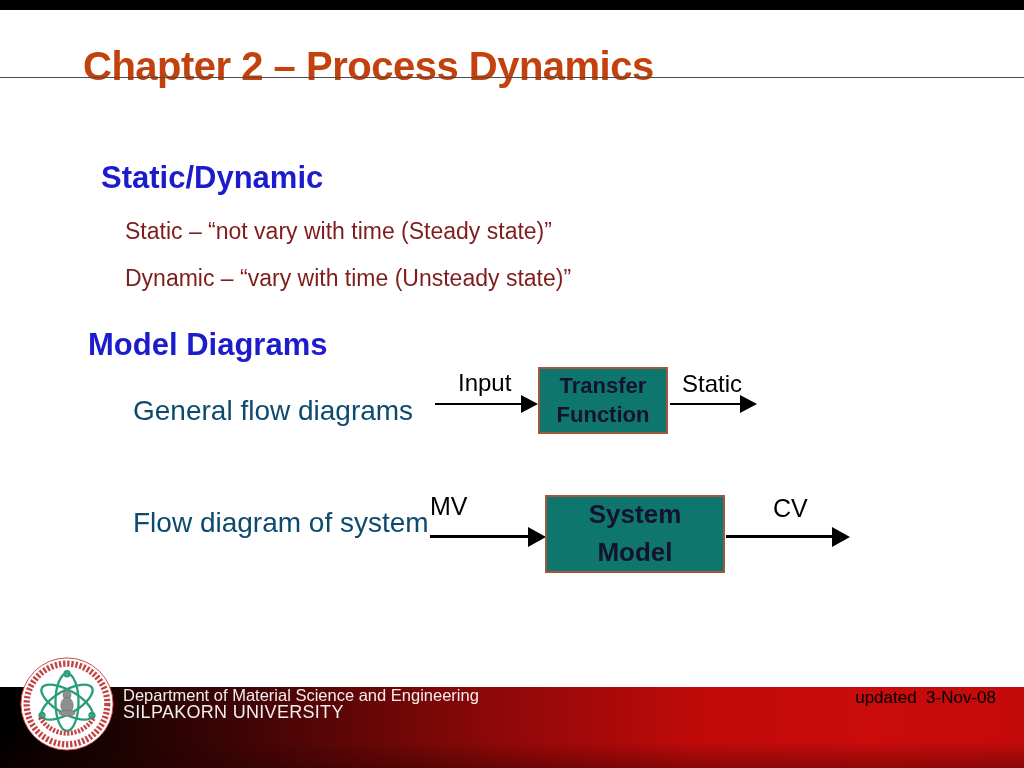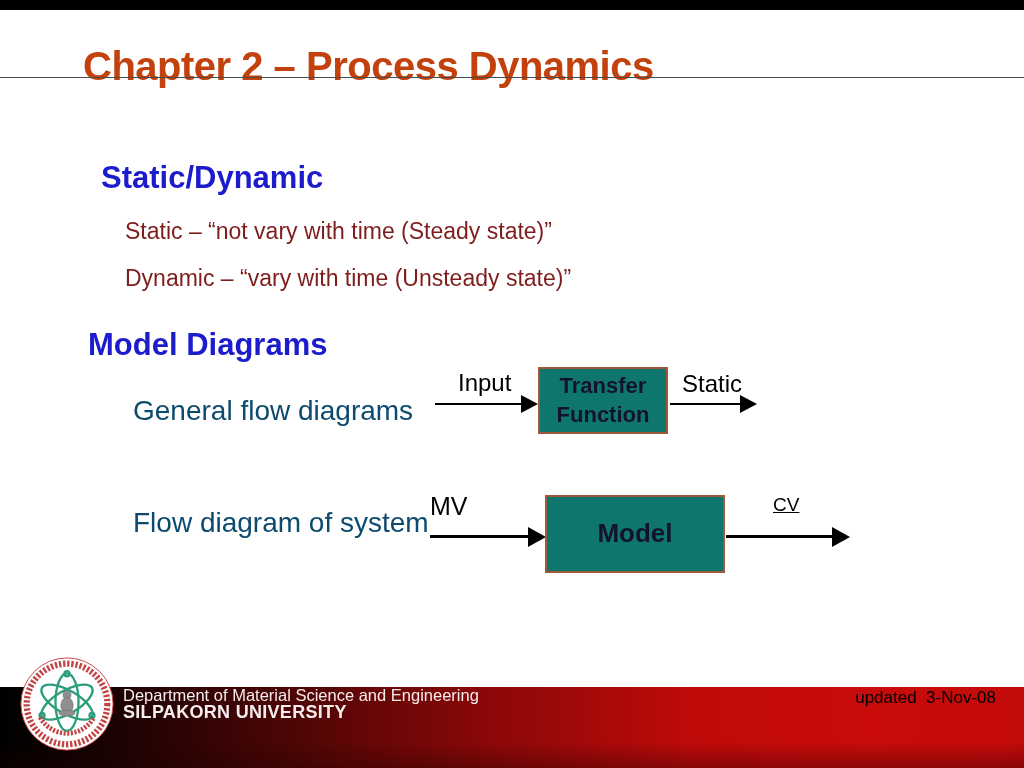--- a/index.html
+++ b/index.html
@@ -35,21 +35,21 @@
   .line-dynamic{left:125px;top:255px;margin-top:10px;}
 
   
   .diagram-label{font-size:28px;color:#0c4a6e;white-space:nowrap;}
   .label-general{left:133px;top:395px;}
   .label-system{left:133px;top:507px;}
   .io-label{font-size:24px;color:#000000;white-space:nowrap;}
   .label-input{left:458px;top:369px;}
   .label-output{left:682px;top:370px;}
   .label-mv{left:430px;top:492px;font-size:25px;}
-  .label-cv{left:773px;top:494px;font-size:19px;text-decoration:underline;}
+  .label-cv{left:773px;top:494px;font-size:25px;}
 
   
   .arrow-shaft{background:#000;}
   .shaft-input{left:435px;top:403px;width:88px;height:2px;}
   .shaft-output{left:670px;top:403px;width:71px;height:2px;}
   .shaft-mv{left:430px;top:535px;width:99px;height:3px;}
   .shaft-cv{left:726px;top:535px;width:107px;height:3px;}
   .arrow-head{width:0;height:0;border-top:9px solid transparent;border-bottom:9px solid transparent;border-left:17px solid #000;}
   .head-input{left:521px;top:395px;}
   .head-output{left:740px;top:395px;}
@@ -68,21 +68,21 @@
   
   .footer-band{
     left:0;top:687px;width:1024px;height:81px;
     background:linear-gradient(90deg,#000000 0%,#180202 10%,#4c0505 28%,#8c0808 48%,#c00a0a 68%,#c90b0b 85%,#c30a0a 100%);
   }
   .footer-band::after{
     content:"";position:absolute;left:0;bottom:0;width:100%;height:26px;
     background:linear-gradient(180deg,rgba(0,0,0,0) 0%,rgba(30,0,0,0.35) 100%);
   }
   .footer-university{
-    left:123px;top:702px;font-size:18px;font-weight:bold;color:#f5eded;
+    left:123px;top:702px;font-size:18px;font-weight:normal;color:#f5eded;
     letter-spacing:0.3px;white-space:nowrap;z-index:3;text-align:right;
   }
   .footer-department{
     left:123px;top:686px;font-size:16.5px;color:#f5eded;white-space:nowrap;z-index:3;
   }
   .footer-updated{
     right:28px;top:688px;font-size:17px;color:#000000;white-space:pre;z-index:3;
   }
   .university-seal{left:19px;top:656px;width:96px;height:96px;z-index:4;}
 </style>
@@ -110,20 +110,21 @@
 </div>
 <div class="abs io-label label-output">Static</div>
 <div class="abs arrow-shaft shaft-output"></div>
 <div class="abs arrow-head head-output"></div>
 
 <div class="abs diagram-label label-system">Flow diagram of system</div>
 <div class="abs io-label label-mv">MV</div>
 <div class="abs arrow-shaft shaft-mv"></div>
 <div class="abs arrow-head head-mv"></div>
 <div class="abs process-box box-system">
+  <span>System</span>
   <span>Model</span>
 </div>
 <div class="abs io-label label-cv">CV</div>
 <div class="abs arrow-shaft shaft-cv"></div>
 <div class="abs arrow-head head-cv"></div>
 
 <div class="abs footer-band"></div>
 
 <svg class="abs university-seal" viewBox="0 0 100 100">
   <circle cx="50" cy="50" r="48" fill="#fefefe" stroke="#cc4444" stroke-width="1"></circle>

